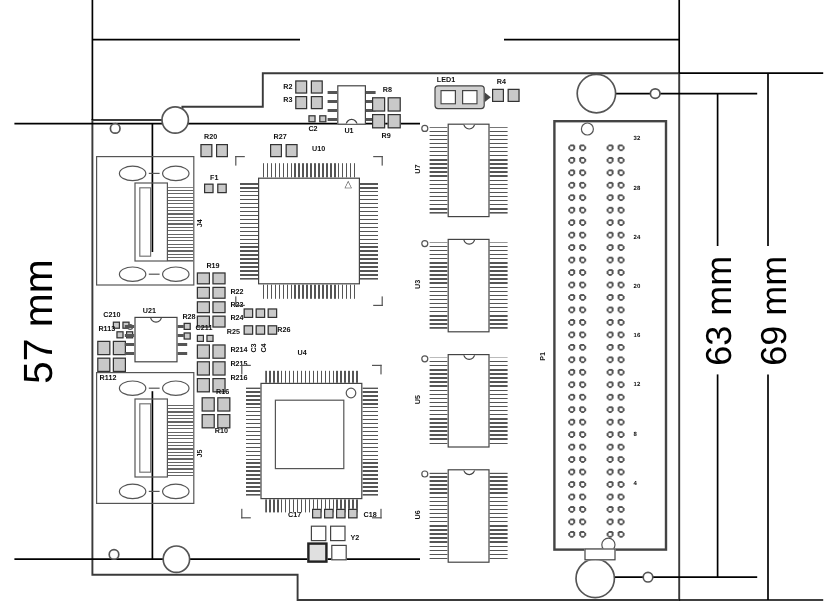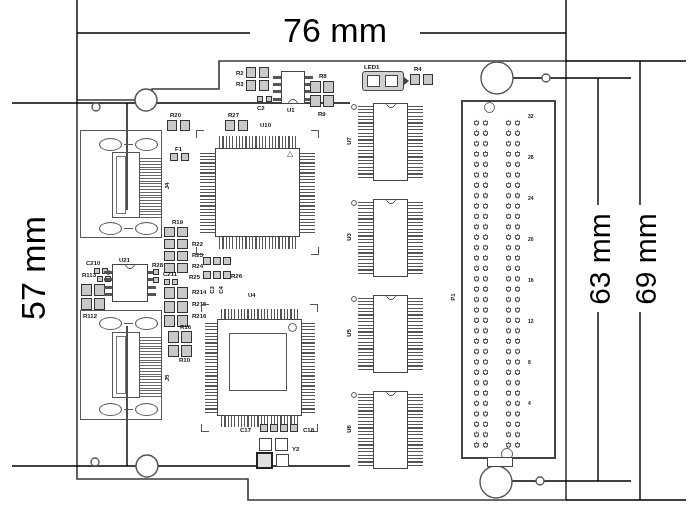--- a/index.html
+++ b/index.html
@@ -92,21 +92,20 @@
       <circle cx="96" cy="107" r="4"></circle>
       <circle cx="95" cy="462" r="4"></circle>
       <circle cx="147" cy="466" r="11"></circle>
       <circle cx="497" cy="78" r="16"></circle>
       <circle cx="546" cy="78" r="4"></circle>
       <circle cx="496" cy="482" r="16"></circle>
       <circle cx="540" cy="481" r="4"></circle>
     </g>
   </svg>
 
-  <div class="dim" style="left:335px;top:30px;">76 mm</div>
   <div class="dim rot" style="left:33px;top:268px;">57 mm</div>
   <div class="dim rot sm" style="left:600px;top:259px;">63 mm</div>
   <div class="dim rot sm" style="left:646px;top:259px;">69 mm</div>
 
   <span class="lbl" style="left:236px;top:70px;">R2</span>
   <span class="lbl" style="left:236px;top:81px;">R3</span>
   <div class="prow" style="left:246px;top:67px;">
       <i></i>
       <i></i>
     </div>

